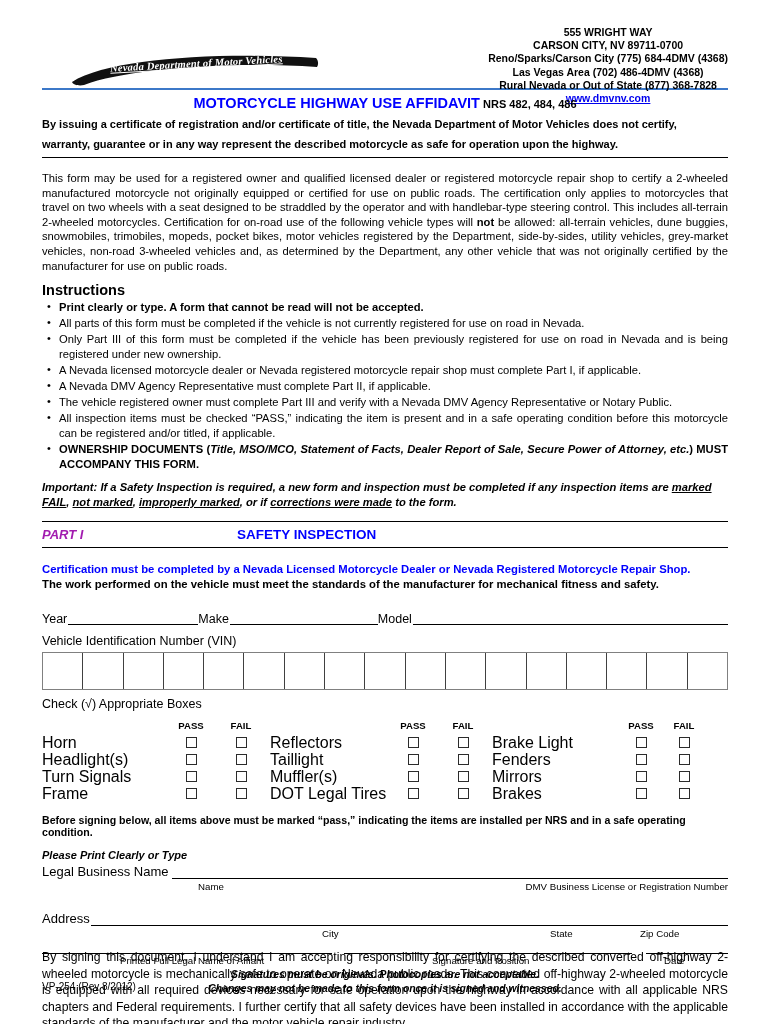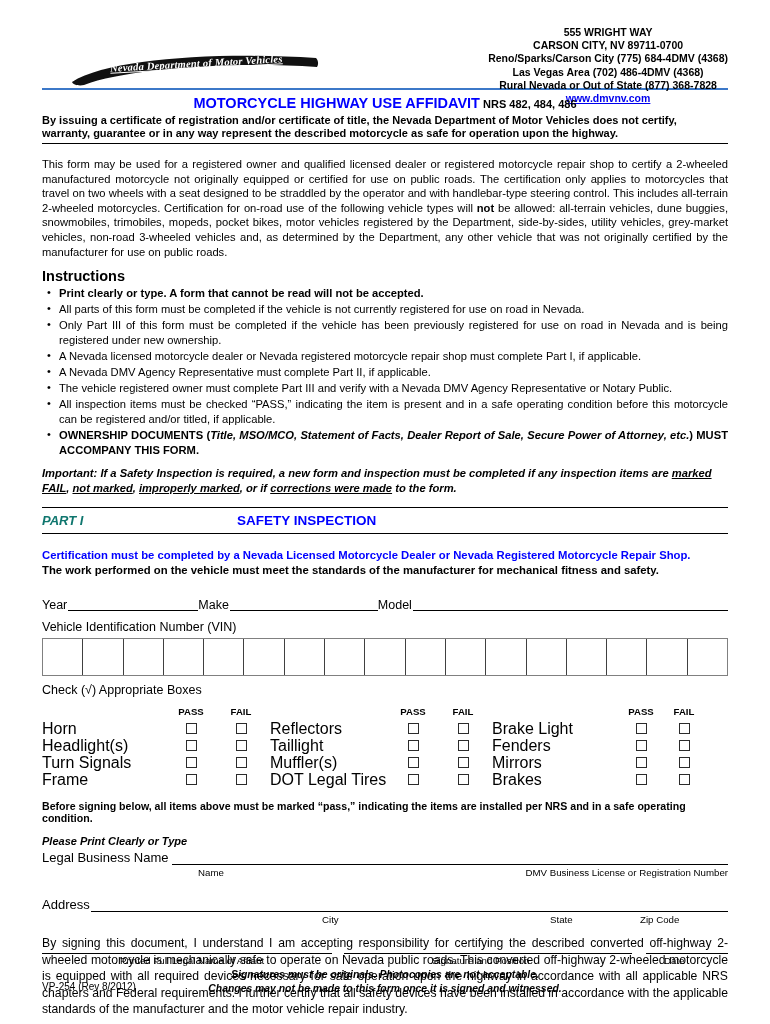--- a/index.html
+++ b/index.html
@@ -42,21 +42,21 @@
   .addr a { color: #0000EE; text-decoration: underline; }
 
   .rule-blue { border: 0; border-top: 2.5px solid #3C78C8; margin: 2px 0 4px 0; }
   .rule-black { border: 0; border-top: 1.6px solid #000; margin: 3px 0 0 0; }
   .rule-black-thin { border: 0; border-top: 1px solid #000; margin: 2px 0; }
 
   .title-row { text-align: center; margin-top: 1px; }
   .title-main { color: #0000FF; font-size: 14.5px; font-weight: bold; }
   .title-nrs { color: #000; font-size: 11px; font-weight: bold; }
 
-  .warranty { font-size: 11px; font-weight: bold; line-height: 13px; margin-top: 2px; text-align: left; }
+  .warranty { font-size: 11px; font-weight: bold; line-height: 20px; margin-top: 2px; text-align: left; }
 
   
   .para { font-size: 11.2px; line-height: 14.6px; text-align: justify; margin-top: 13px; }
   .para b { font-weight: bold; }
 
   h2.instr { font-size: 14.5px; font-weight: bold; margin: 9px 0 2px 0; }
 
   ul.bullets { list-style: none; margin: 0; padding: 0; }
   ul.bullets li {
     position: relative; padding-left: 17px;
@@ -65,21 +65,21 @@
   }
   ul.bullets li::before {
     content: "•"; position: absolute; left: 5px; top: -1px; font-size: 11px;
   }
   li.b b { font-weight: bold; }
   li.b i { font-style: italic; }
 
   .important { font-size: 11.2px; line-height: 15px; font-weight: bold; margin-top: 9px; text-align: left; font-style: italic; }
   .important u { text-decoration: underline; }
   .part-row { display: flex; align-items: baseline; margin-top: 5px; }
-  .part-label { color: #0f766e; font-style: italic; font-weight: bold; font-size: 13px; width: 195px; }
+  .part-label { color: #a21caf; font-style: italic; font-weight: bold; font-size: 13px; width: 195px; }
   .part-title { color: #0000FF; font-weight: bold; font-size: 13.5px; }
 
   .cert { margin-top: 14px; font-size: 11.3px; font-weight: bold; line-height: 15px; }
   .cert .l1 { color: #0000FF; }
   .cert .l2 { color: #000000; }
 
   
   .ymm { display: flex; align-items: flex-end; margin-top: 19px; font-size: 12.5px; }
   .ymm .lbl { white-space: nowrap; }
   .ymm .fill { border-bottom: 1px solid #000; flex: 1; height: 14px; margin: 0 0 1px 1px; }

